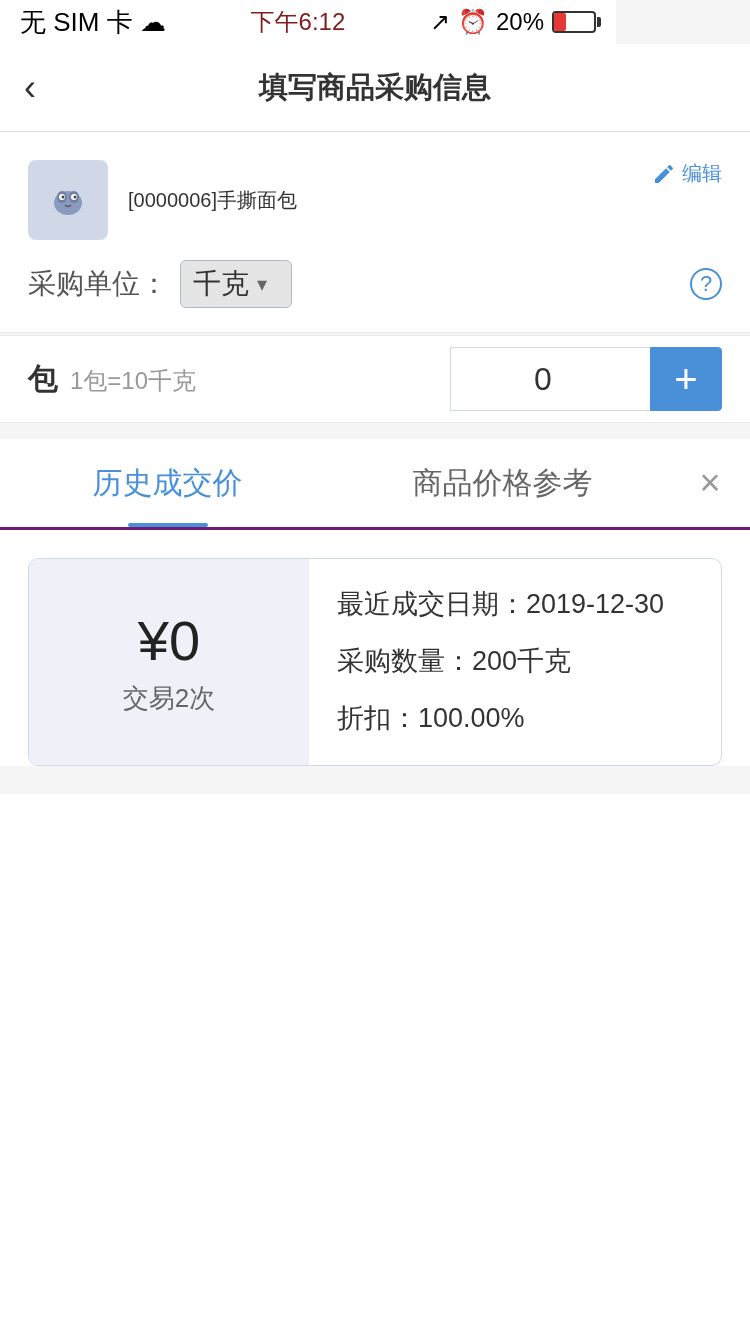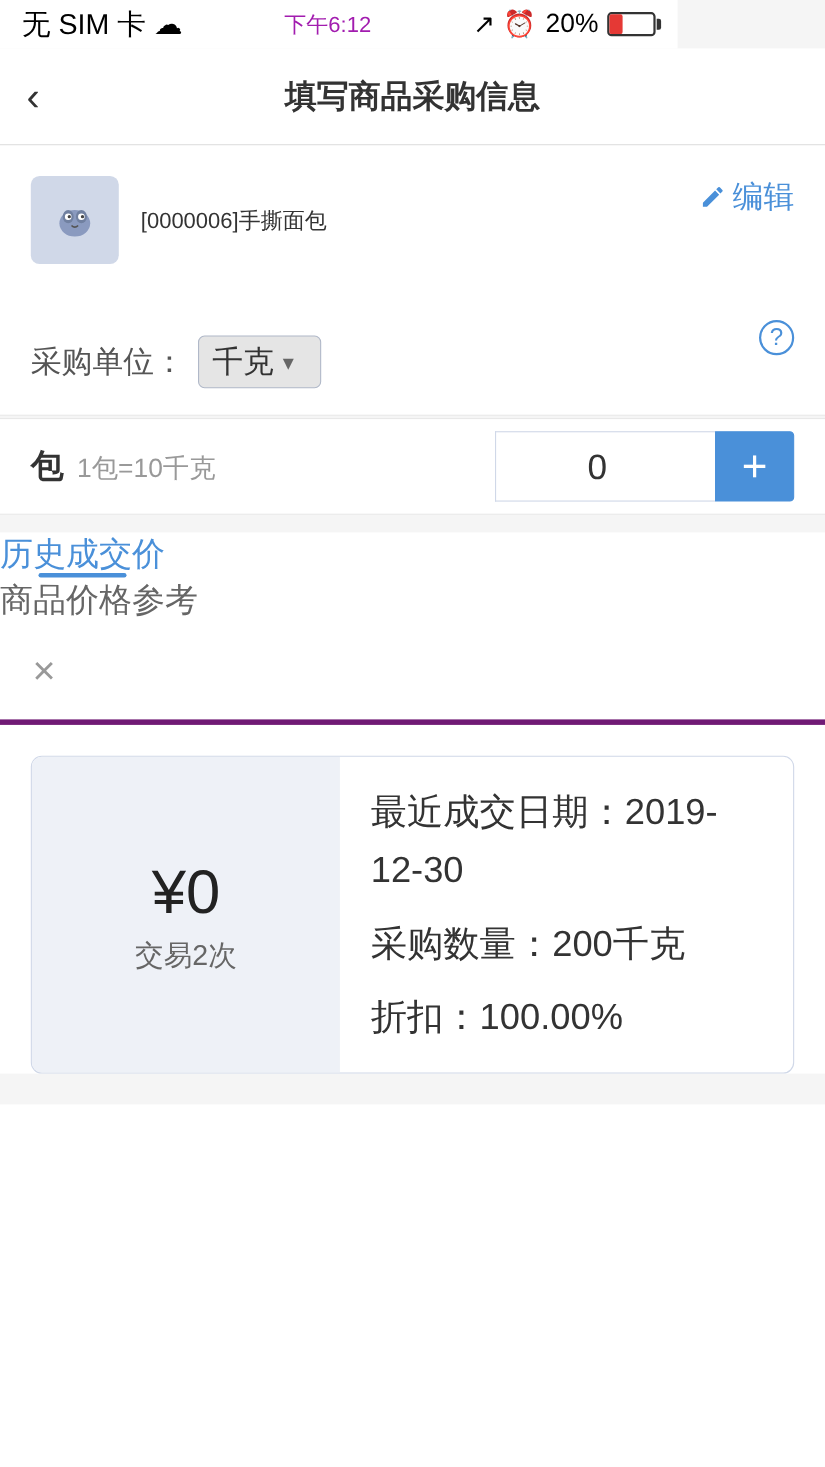--- a/index.html
+++ b/index.html
@@ -24,23 +24,23 @@
       font-size: 26px;
     }
     .status-left {
       display: flex;
       align-items: center;
       gap: 10px;
       font-size: 26px;
       color: #000;
     }
     .status-center {
-      font-size: 20px;
+      font-size: 24px;
       font-weight: 500;
-      color: #a21caf;
+      color: #7f1d1d;
     }
     .status-right {
       display: flex;
       align-items: center;
       gap: 8px;
       font-size: 24px;
       color: #000;
     }
     .battery-icon {
       width: 44px;
@@ -123,36 +123,35 @@
     .product-name {
       font-size: 20px;
       color: #333;
       font-weight: 500;
     }
     .edit-btn {
       display: flex;
       align-items: center;
       gap: 6px;
       color: #4a90d9;
-      font-size: 28px;
+      font-size: 20px;
       cursor: pointer;
     }
 
     .product-bottom {
       display: flex;
       align-items: center;
       justify-content: space-between;
     }
     .unit-row {
       display: flex;
       align-items: center;
       gap: 12px;
       font-size: 28px;
       color: #555;
-      margin-top: 45px;
     }
     .unit-select {
       border: 1px solid #b0b8c8;
       border-radius: 6px;
       padding: 4px 24px 4px 12px;
       font-size: 28px;
       color: #333;
       background: #e5e5e5;
       position: relative;
       display: inline-flex;
@@ -238,24 +237,23 @@
       border-radius: 0 4px 4px 0;
     }
 
     
     .tabs-section {
       background: #fff;
       margin-top: 16px;
     }
     .tabs-header {
       display: flex;
-      align-items: flex-start;
-      border-bottom: 5px solid #701a75;
+      align-items: center;
+      border-bottom: 3px solid #701a75;
       position: relative;
-      flex-direction: column;
     }
     .tab-item {
       flex: 1;
       height: 88px;
       display: flex;
       flex-direction: column;
       align-items: center;
       justify-content: center;
       font-size: 30px;
       color: #666;
@@ -316,21 +314,21 @@
     }
     .price-card-right {
       flex: 1;
       padding: 24px 28px;
       display: flex;
       flex-direction: column;
       justify-content: center;
       gap: 14px;
     }
     .price-detail-row {
-      font-size: 33px;
+      font-size: 27px;
       color: #333;
       line-height: 1.6;
     }
 
     
     .content-area {
       background: #fff;
       flex: 1;
       min-height: 600px;
     }

